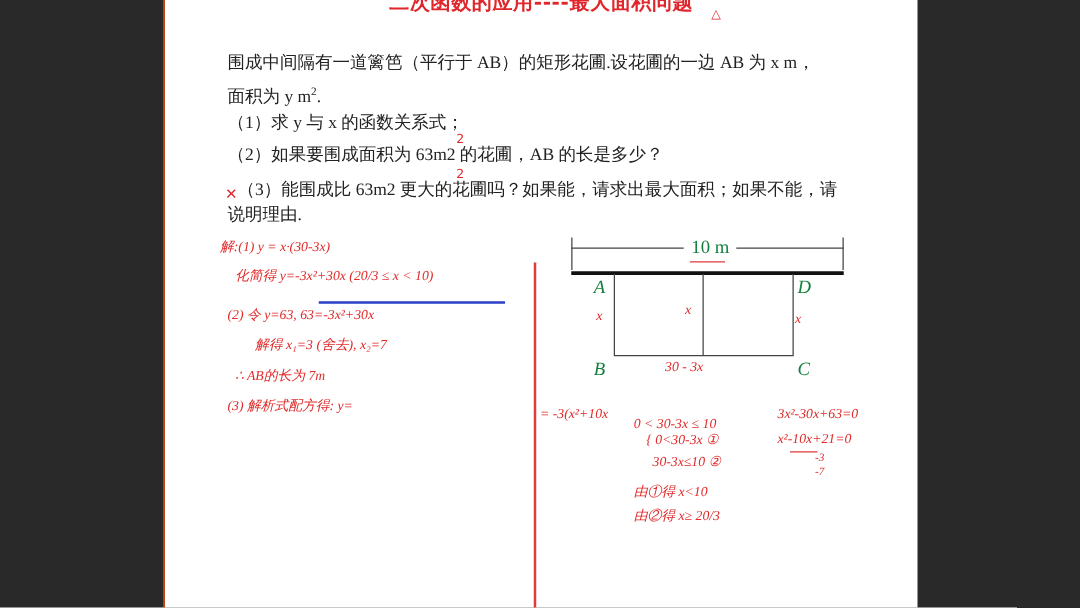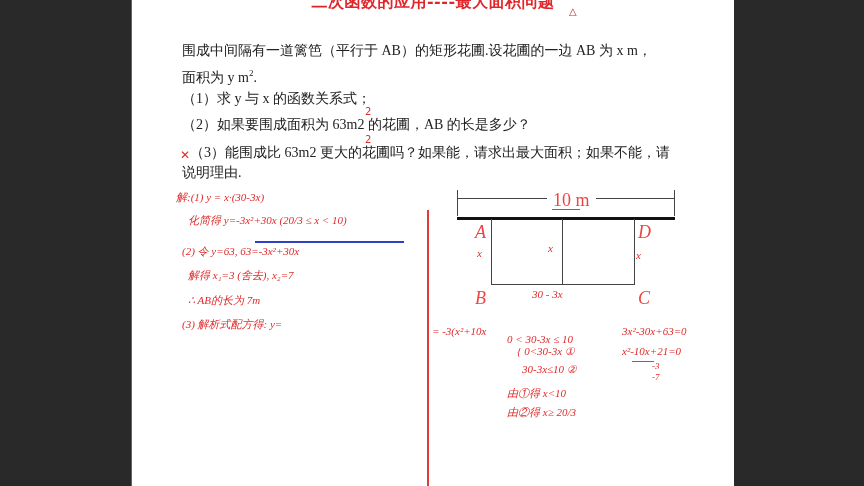--- a/index.html
+++ b/index.html
@@ -7,21 +7,21 @@
   .page{position:absolute;left:131px;top:0;width:602px;height:486px;background:#fff;border-left:1px solid #c2410c;}
   .title{position:absolute;left:0;width:602px;top:-8px;text-align:center;color:#e0262b;font-weight:bold;font-size:16px;font-family:"DejaVu Sans",sans-serif;letter-spacing:0.5px;}
   .tri{position:absolute;left:437px;top:6px;color:#e0262b;font-size:10px;}
   .p{position:absolute;color:#222;font-size:14px;line-height:22px;white-space:nowrap;}
   sup{font-size:9px;}
   .hw{position:absolute;color:#e02a2a;font-family:Liberation Serif, serif;font-size:11px;font-style:italic;white-space:nowrap;}
   .hwb{position:absolute;color:#e02a2a;font-family:"DejaVu Sans",sans-serif;font-size:10px;}
   .redline{position:absolute;background:#e23a3a;}
   .blueline{position:absolute;background:#2b3fc8;}
   .dline{position:absolute;background:#444;}
-  .dlab{position:absolute;font-style:italic;font-size:18px;color:#ef4444;}
+  .dlab{position:absolute;font-style:italic;font-size:15px;color:#15803d;}
 </style>
 </head>
 <body>
 
 <div class="page">
   <div class="title">二次函数的应用----最大面积问题</div>
   <div class="tri">△</div>
 
   <div class="p" style="left:50px;top:40px;">围成中间隔有一道篱笆（平行于 AB）的矩形花圃.设花圃的一边 AB 为 x m，</div>
   <div class="p" style="left:50px;top:62px;font-family:Liberation Serif, serif;"><span>面积为 y m</span><sup>2</sup><span>.</span></div>
@@ -31,21 +31,21 @@
   <div class="hwb" style="left:233px;top:106px;">2</div>
   <div class="hwb" style="left:48px;top:148px;font-size:12px;">✕</div>
   <div class="p" style="left:58px;top:142px;">（3）能围成比 63m2 更大的花圃吗？如果能，请求出最大面积；如果不能，请</div>
   <div class="hwb" style="left:233px;top:134px;">2</div>
   <div class="p" style="left:50px;top:162px;text-align:right;">说明理由.</div>
 
   <div class="hw" style="left:44px;top:190px;">解:(1) y = x·(30-3x)</div>
   <div class="hw" style="left:56px;top:213px;">化简得 y=-3x²+30x (20/3 ≤ x &lt; 10)</div>
   <div class="blueline" style="left:123px;top:241px;width:149px;height:2px;"></div>
   <div class="hw" style="left:50px;top:244px;">(2) 令 y=63,  63=-3x²+30x</div>
-  <div class="hw" style="left:56px;top:268px;">解得 x₁=3 (舍去),  x₂=7</div>
+  <div class="hw" style="left:72px;top:268px;">解得 x₁=3 (舍去),  x₂=7</div>
   <div class="hw" style="left:56px;top:293px;">∴ AB的长为 7m</div>
   <div class="hw" style="left:50px;top:317px;">(3) 解析式配方得: y=</div>
 
   <div class="redline" style="left:295px;top:210px;width:2px;height:276px;"></div>
 
   <div class="dline" style="left:325px;top:198px;width:218px;height:1px;"></div>
   <div class="dline" style="left:325px;top:190px;width:1px;height:26px;"></div>
   <div class="dline" style="left:542px;top:190px;width:1px;height:26px;"></div>
   <div class="dlab" style="left:415px;top:190px;background:#fff;padding:0 6px;font-style:normal;"><span>10 m</span></div>
   <div class="redline" style="left:420px;top:209px;width:28px;height:1px;"></div>

